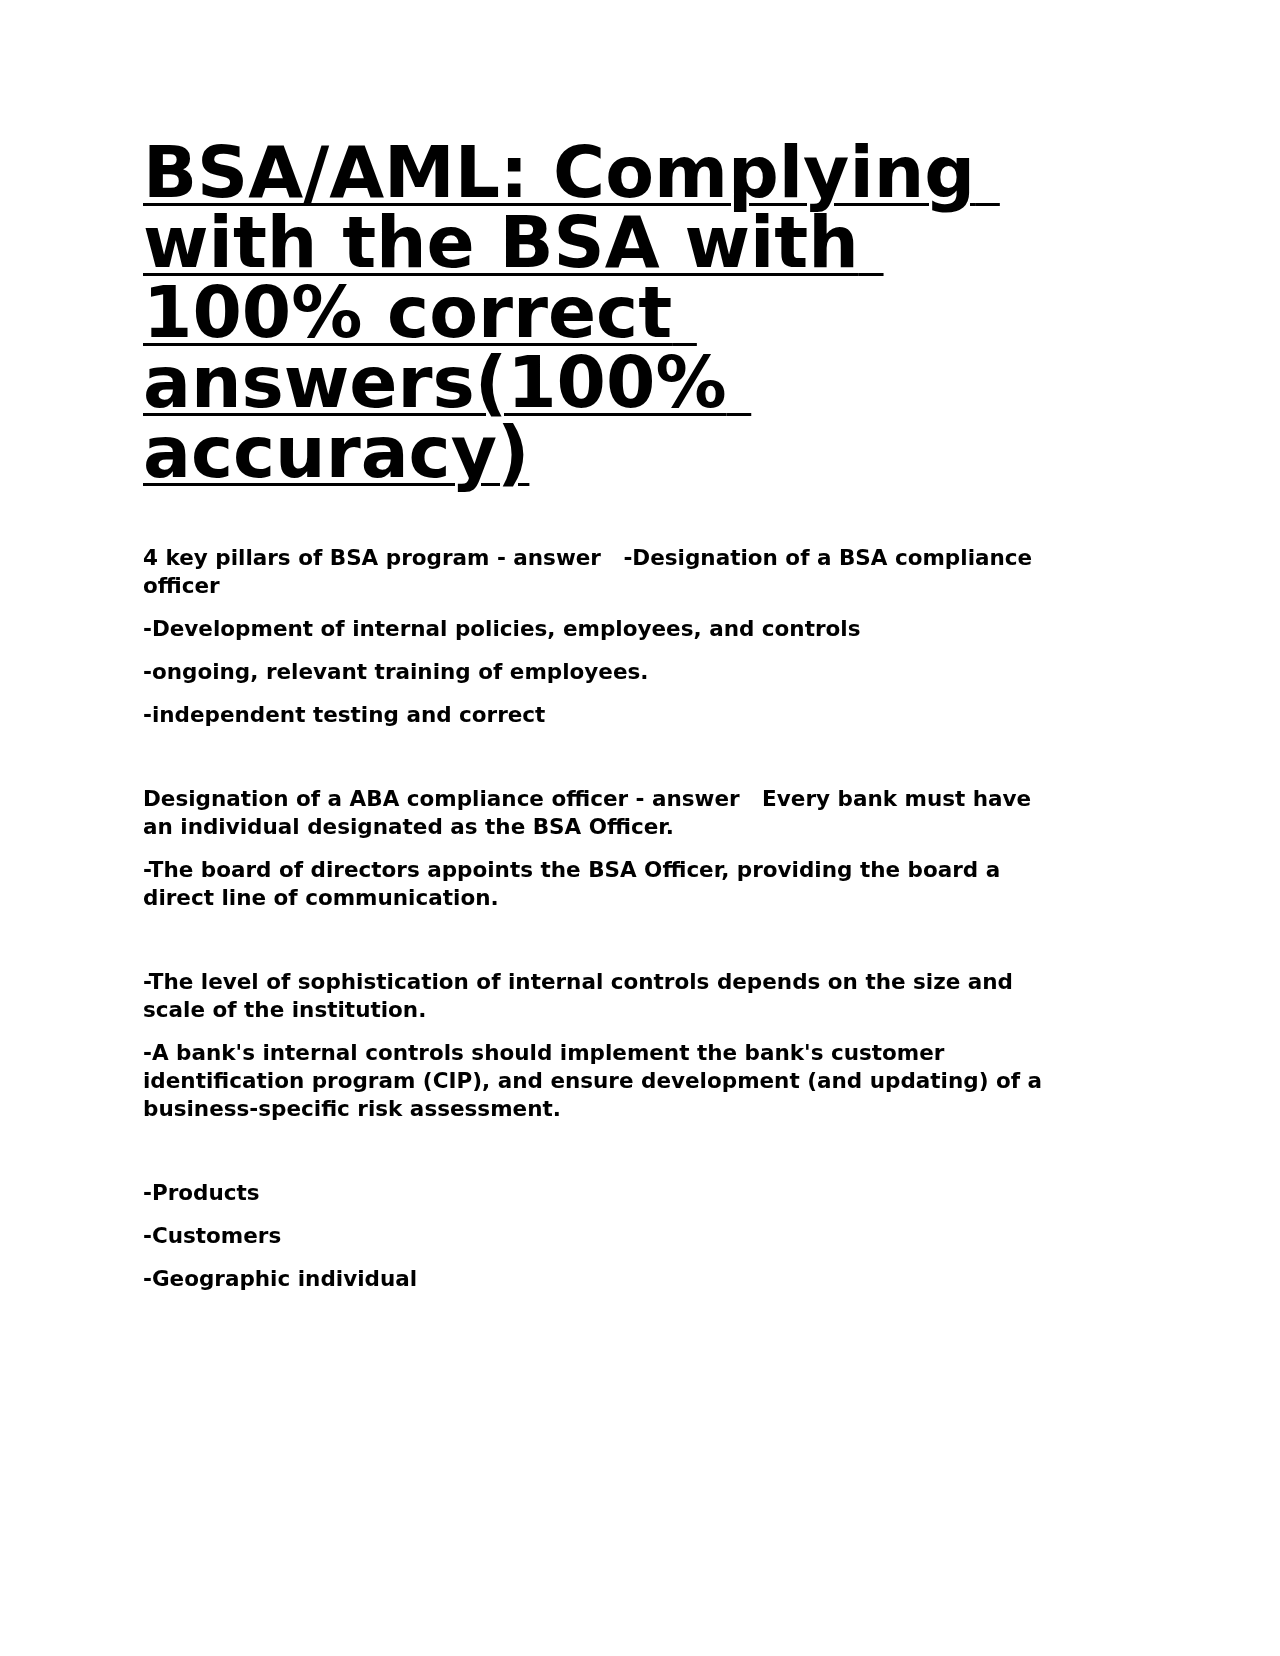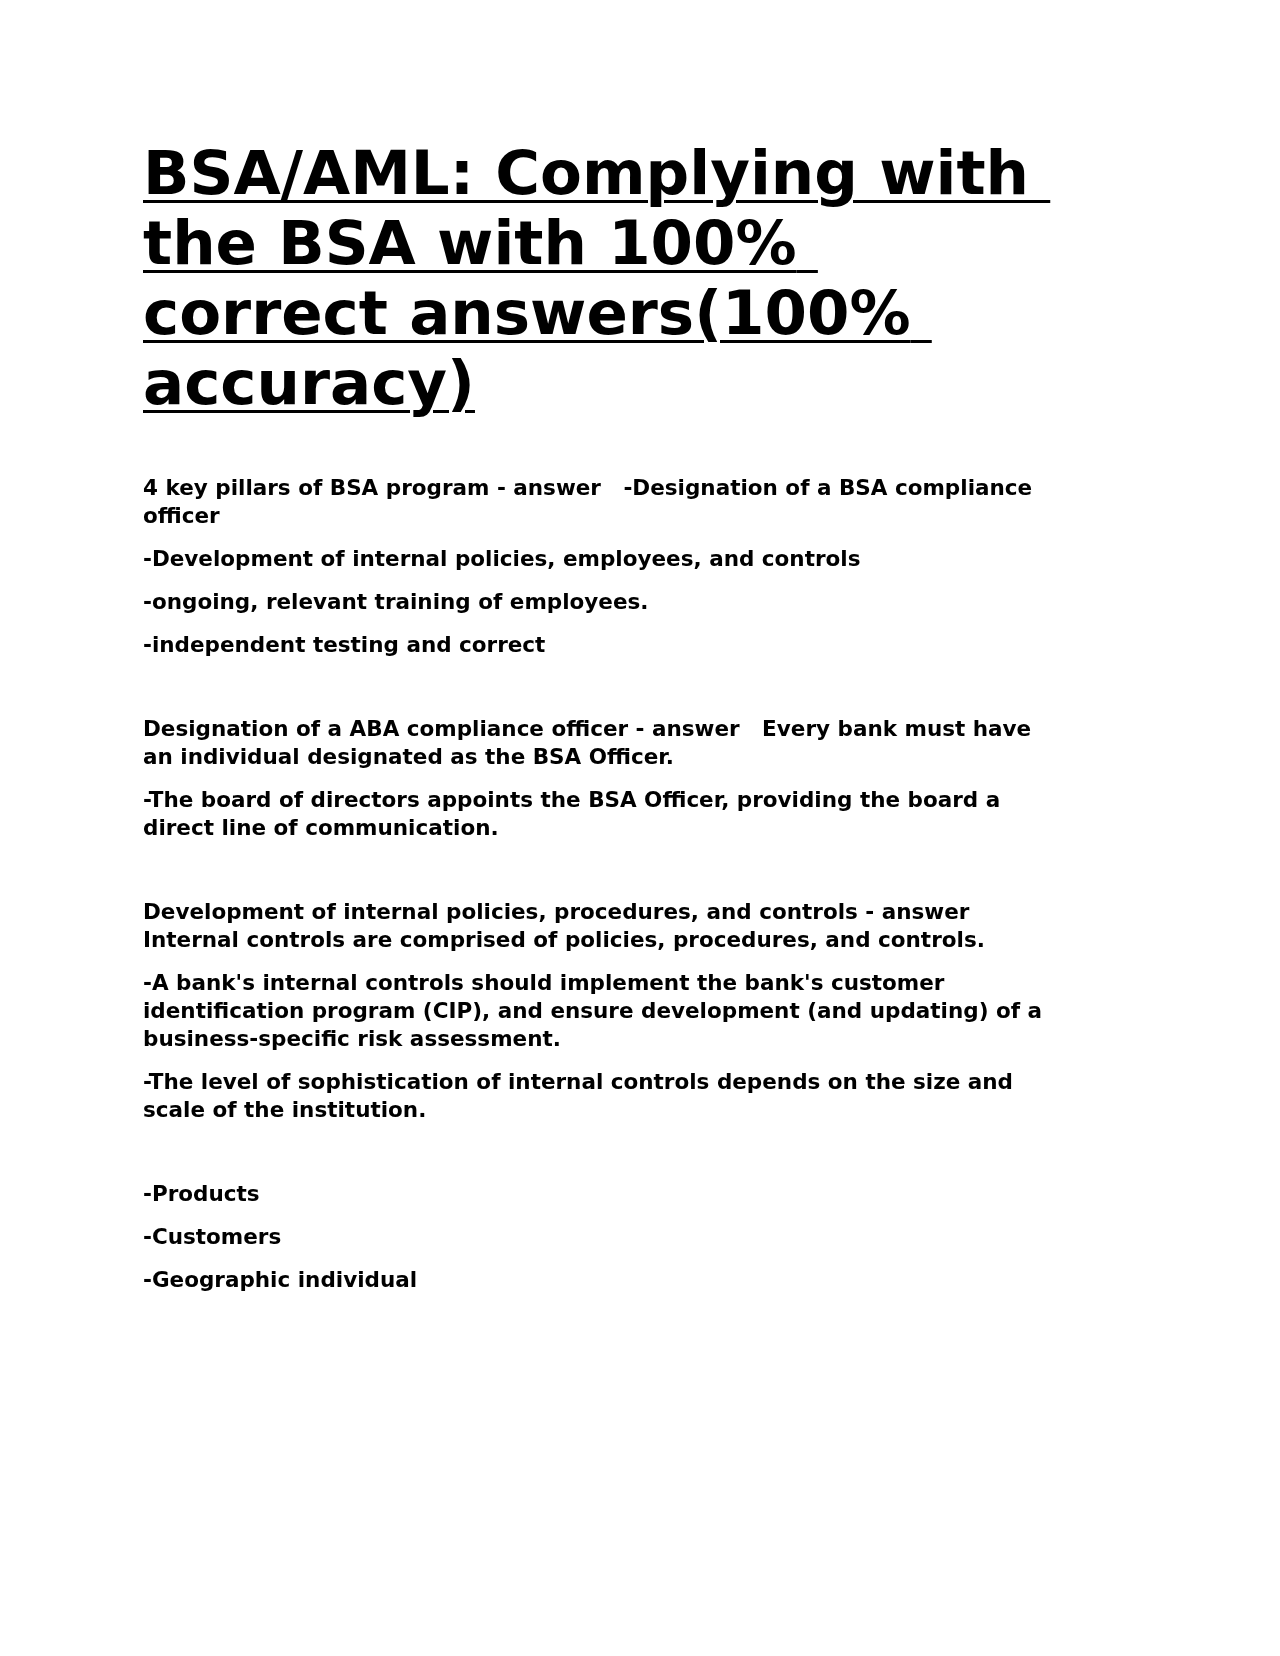--- a/index.html
+++ b/index.html
@@ -17,21 +17,21 @@
     }
     .page {
       position: absolute;
       left: 143px;
       top: 138px;
       width: 930px;
     }
     .title {
       font-family: "DejaVu Sans", sans-serif;
       font-weight: bold;
-      font-size: 61px;
+      font-size: 71px;
       line-height: 70px;
       text-decoration: underline;
       text-decoration-thickness: 3px;
       text-underline-offset: 6px;
       margin: 0;
       width: 890px;
       white-space: pre-wrap;
     }
     .body-text {
       font-family: "DejaVu Sans", sans-serif;
@@ -64,23 +64,22 @@
     <p class="body-text p">-ongoing, relevant training of employees.</p>
     <p class="body-text p">-independent testing and correct</p>
   </div>
 
   <div class="section">
     <p class="body-text p">Designation of a ABA compliance officer - answer   Every bank must have an individual designated as the BSA Officer.</p>
     <p class="body-text p">-The board of directors appoints the BSA Officer, providing the board a direct line of communication.</p>
   </div>
 
   <div class="section">
-    <p class="body-text p">Development of internal policies, procedures, and controls - answer   Internal controls are comprised of policies, procedures, and controls.</p>
+    <p class="body-text p">-The level of sophistication of internal controls depends on the size and scale of the institution.</p>
     <p class="body-text p">-A bank's internal controls should implement the bank's customer identification program (CIP), and ensure development (and updating) of a business-specific risk assessment.</p>
-    <p class="body-text p">-The level of sophistication of internal controls depends on the size and scale of the institution.</p>
   </div>
 
   <div class="section">
     <p class="body-text p">-Products</p>
     <p class="body-text p">-Customers</p>
     <p class="body-text p">-Geographic individual</p>
   </div>
 </div>
 
 </body></html>

